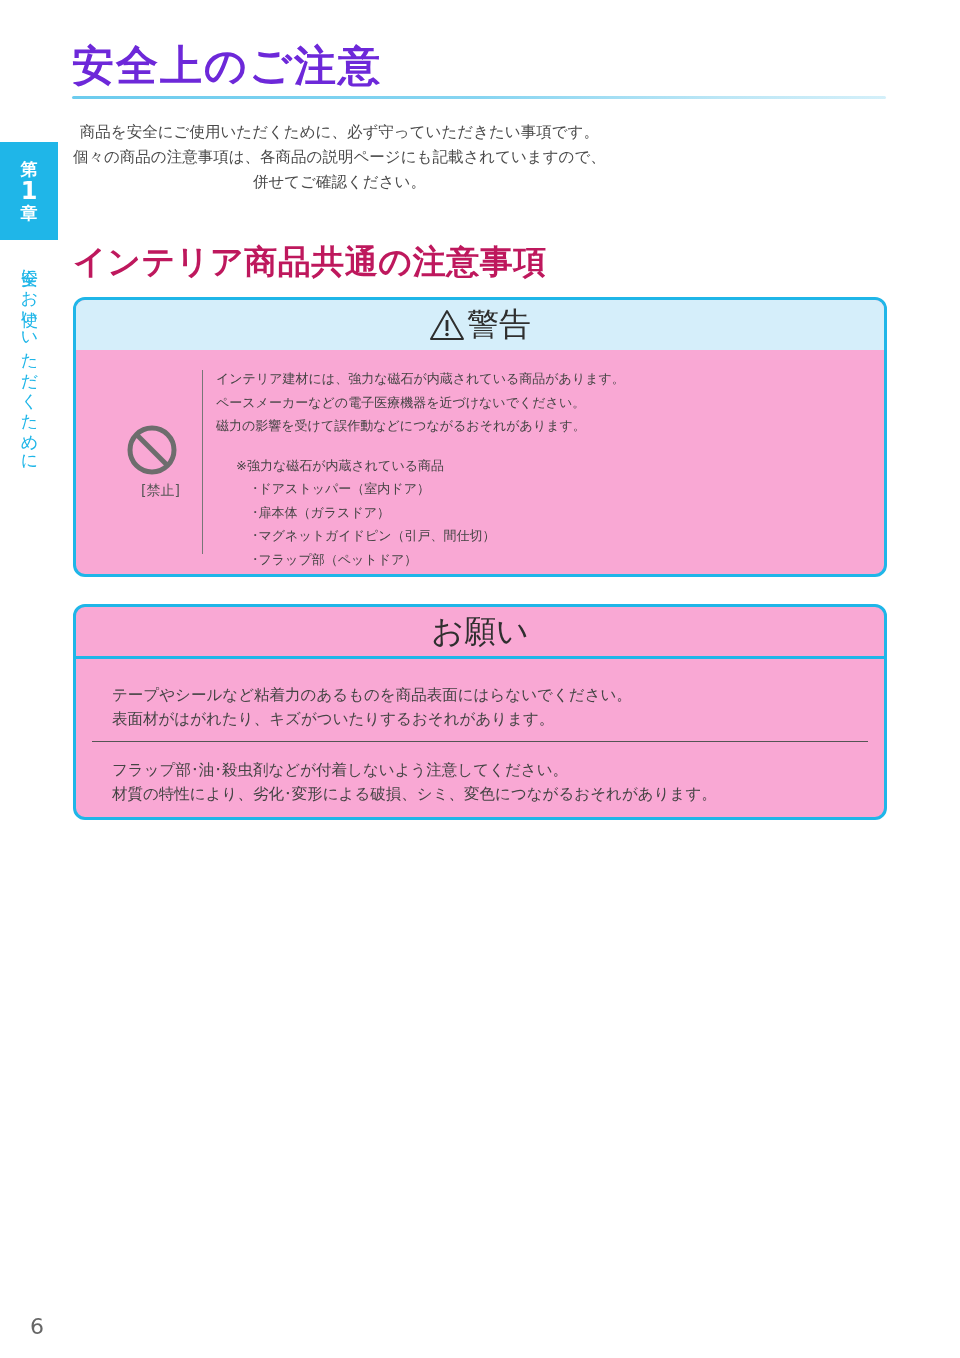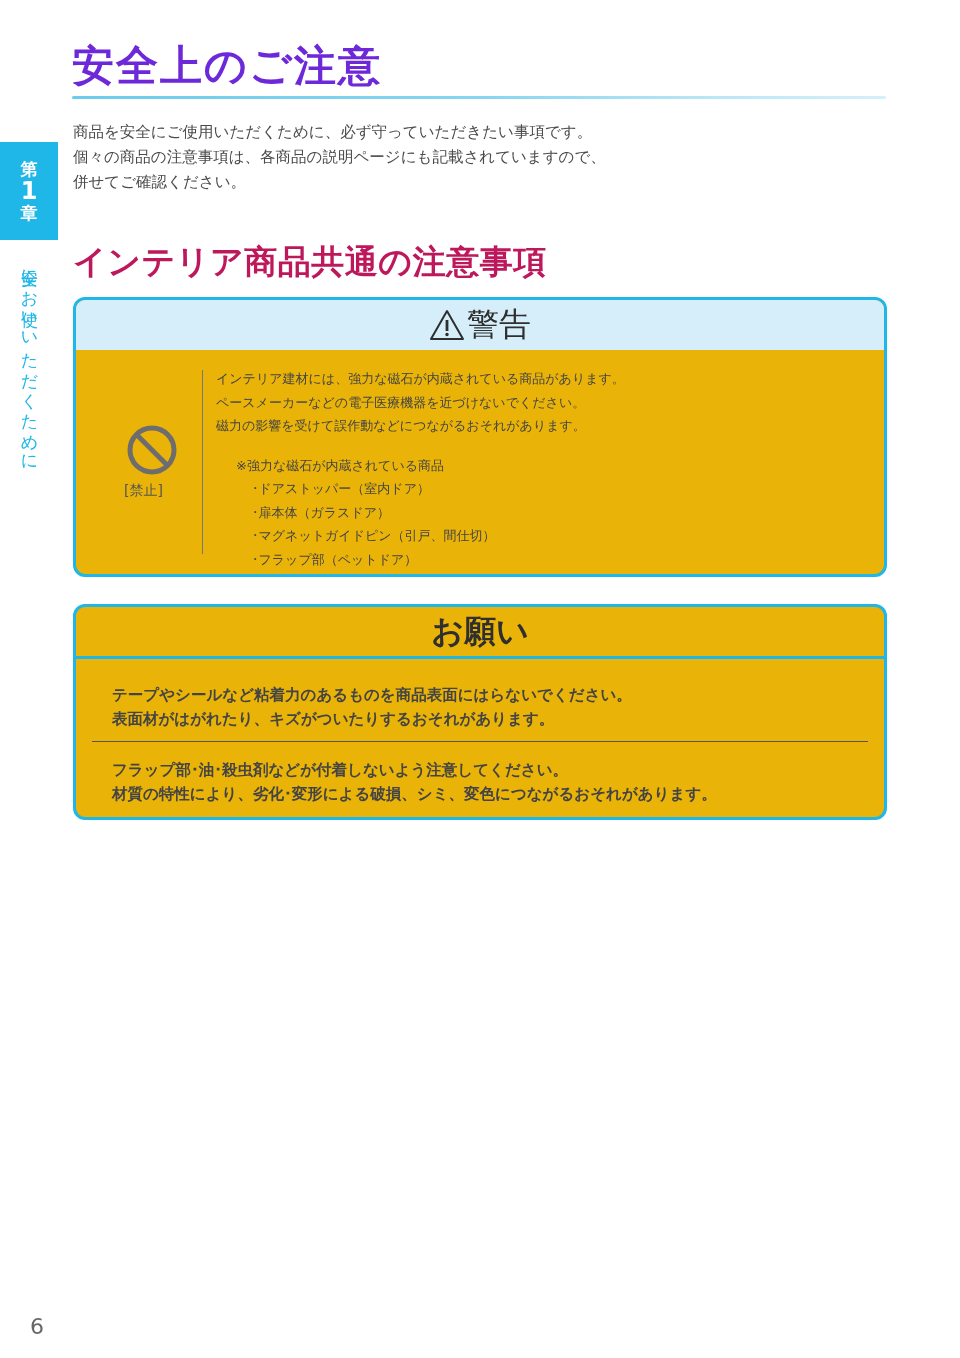--- a/index.html
+++ b/index.html
@@ -13,21 +13,21 @@
   }
   .title-underline {
     position: absolute; left: 72px; top: 96px; width: 814px; height: 3px;
     background: linear-gradient(90deg, #5cc6ec 0%, #79d0f0 50%, #b5e4f5 80%, #cfeef9 100%);
     border-radius: 2px; opacity: 0.9;
   }
   .intro {
     position: absolute; left: 73px; top: 120px;
     font-size: 15.5px; line-height: 25px; color: #4a4a4a;
   }
-  .intro p { white-space: nowrap; }
+  .intro p { white-space: nowrap; text-align: center; }
 
   .chapter-tab {
     position: absolute; left: 0; top: 142px; width: 58px; height: 98px;
     background: #1fb6e8; color: #fff; text-align: center;
     display: flex; flex-direction: column; align-items: center; justify-content: center;
   }
   .chapter-tab .ch-a { font-size: 17px; line-height: 20px; font-weight: bold; }
   .chapter-tab .ch-num { font-size: 24px; line-height: 24px; font-weight: bold; }
   .chapter-tab .ch-b { font-size: 17px; line-height: 20px; font-weight: bold; }
 
@@ -37,37 +37,37 @@
     color: #1fb6e8; line-height: 20px;
   }
 
   .section-heading {
     position: absolute; left: 73px; top: 240px;
     font-size: 33px; color: #be185d; line-height: 44px; letter-spacing: 0.5px;
   }
 
   .box {
     position: absolute; left: 73px; width: 814px;
-    border: 3px solid #1fb6e8; border-radius: 12px; overflow: hidden; background: #eab308;
+    border: 3px solid #1fb6e8; border-radius: 12px; overflow: hidden; background: #f9a8d4;
   }
   .warning-box { top: 297px; height: 280px; }
-  .request-box { top: 604px; height: 216px; font-weight: bold; }
+  .request-box { top: 604px; height: 216px; }
 
   .box-header {
     height: 50px; display: flex; align-items: center; justify-content: center;
     font-size: 32px; color: #2f2f2f;
   }
   .warning-box .box-header { background: #d5eefa; }
   .request-box .box-header { border-bottom: 3px solid #1fb6e8; height: 52px; }
 
   .warn-icon { display: inline-block; width: 36px; height: 32px; margin-right: 2px; }
 
   .warn-body { position: relative; height: 224px; }
   .prohibit {
-    position: absolute; left: 48px; top: 74px; width: 56px; text-align: left;
+    position: absolute; left: 48px; top: 74px; width: 56px; text-align: right;
   }
   .prohibit svg { display: block; margin: 0 auto; }
   .prohibit-label { font-size: 14px; color: #555; margin-top: 6px; white-space: nowrap; }
   .vline { position: absolute; left: 126px; top: 20px; width: 1px; height: 184px; background: #777; }
   .warn-text { position: absolute; left: 140px; top: 17px; font-size: 13px; line-height: 23.5px; color: #444; }
   .warn-text p { white-space: nowrap; }
   .warn-list { margin-top: 16px; padding-left: 20px; }
   .warn-list .note { margin-bottom: 0; }
   .warn-list .item { padding-left: 16px; }
 

